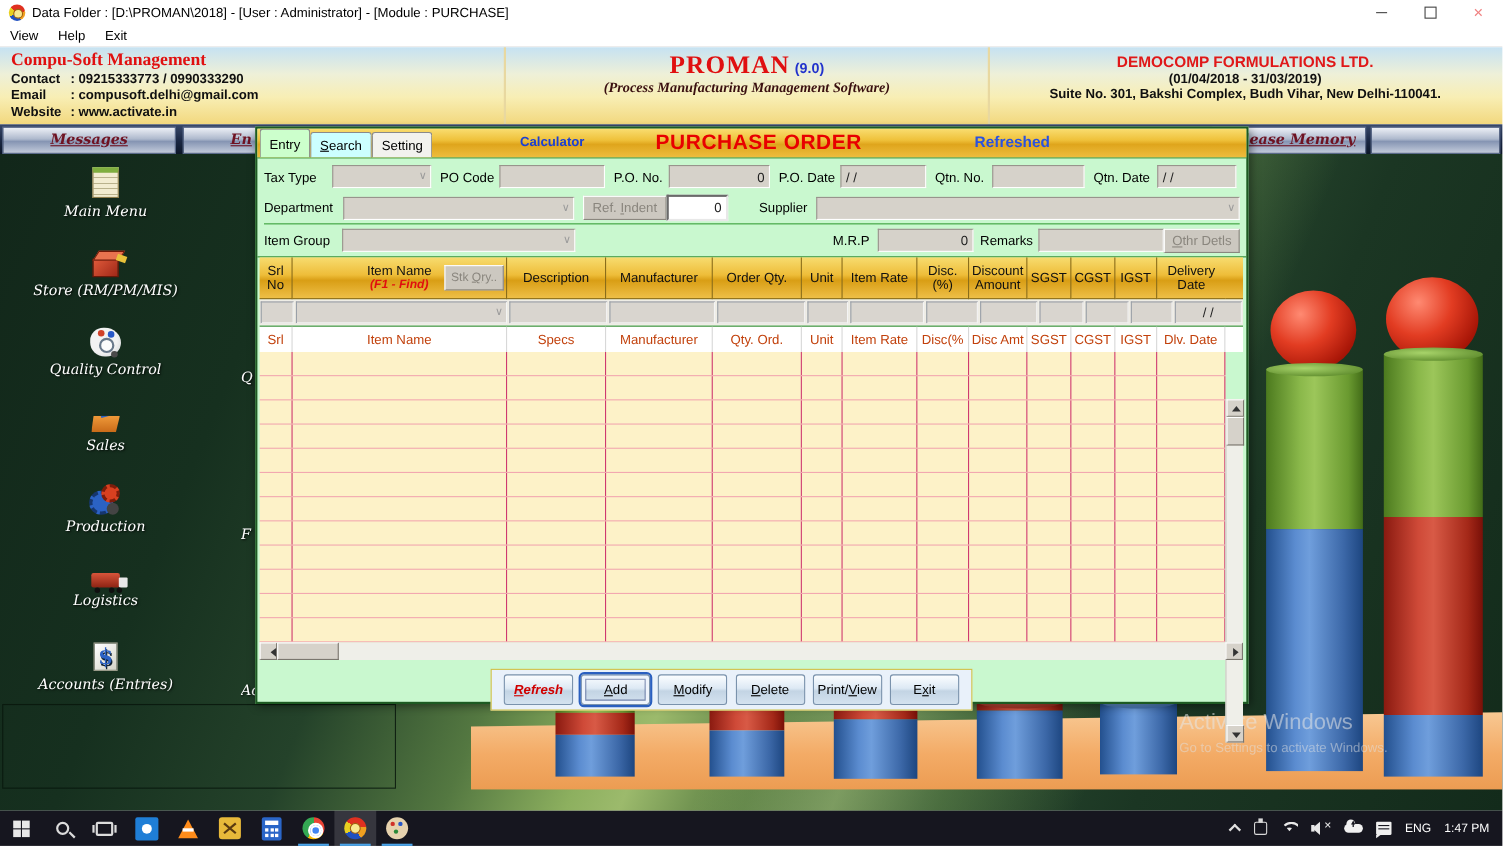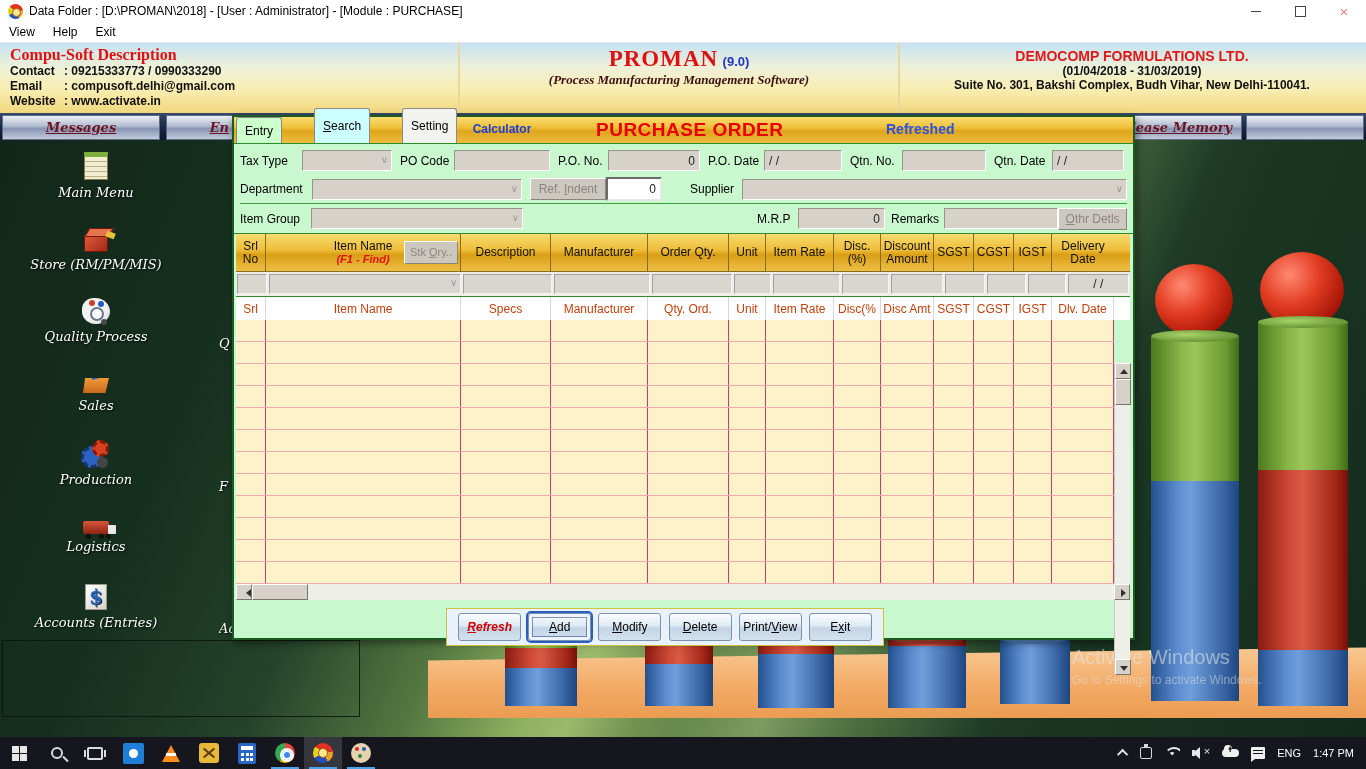--- a/index.html
+++ b/index.html
@@ -105,22 +105,22 @@
   .ic-truck::before { content:''; position:absolute; right:-7px; bottom:0; width:8px; height:9px; background:#e8e8e8; border-radius:1px; }
   .ic-truck::after { content:''; position:absolute; left:3px; bottom:-5px; width:5px; height:5px; border-radius:50%; background:#101010; box-shadow:13px 0 0 #101010,20px 0 0 #101010; }
   .ic-dollar { width:22px; height:26px; background:linear-gradient(135deg,#ffffff,#d4d4c8); border:1px solid #9a9a8a; }
   .ic-dollar::after { content:'$'; position:absolute; left:0; top:0; width:100%; font:bold 20px "DejaVu Serif",serif; color:#2b62c4; line-height:25px; text-shadow:1px 1px 0 #123; }
 
   
   #dialog { position:absolute; left:232px; top:115px; width:903px; height:525px; background:#c9f8cf;
     border:2px solid #1d5a22; box-shadow:2px 3px 8px rgba(0,0,0,0.45); }
   .dlg-tabs { position:relative; height:26px;
     background:linear-gradient(180deg,#f9dd70 0%,#efc13a 40%,#dfa51c 55%,#eebd3e 100%); display:flex; align-items:flex-end; }
-  .tab { height:35px; font-size:12px; color:#000; display:flex; align-items:center; justify-content:center;
-    border:1px solid #8a8a8a; border-bottom:none; border-radius:3px 3px 0 0; padding:0 8px;margin-left:32px; }
+  .tab { height:23px; font-size:12px; color:#000; display:flex; align-items:center; justify-content:center;
+    border:1px solid #8a8a8a; border-bottom:none; border-radius:3px 3px 0 0; padding:0 8px; }
   .tab-entry { background:#ccffcc; height:26px; margin-left:2px; }
   .tab-search { background:#ccffff; }
   .tab-setting { background:#f2f2ee; }
   .dlg-calc { position:absolute; left:208px; top:5px; width:120px; text-align:center; font-weight:bold; font-size:12px; color:#1a3fd4; }
   .dlg-title { position:absolute; left:362px; top:2px; font-weight:bold; font-size:19px; color:#e80000; letter-spacing:0.5px; }
   .dlg-status { position:absolute; left:652px; top:4px; font-weight:bold; font-size:14px; color:#2a52e0; }
 
   .dlg-form { height:91px; border-top:1px solid #2e8b2e; border-bottom:1px solid #2e8b2e; padding:2px 6px 0 6px; font-size:12px; color:#000; }
   .f-row { height:29px; display:flex; align-items:center; }
   .f-row.sep { border-bottom:1px solid #3aa03a; }
@@ -250,21 +250,21 @@
   </div>
 
   <div id="menubar">
     <span class="menu-item">View</span>
     <span class="menu-item">Help</span>
     <span class="menu-item">Exit</span>
   </div>
 
   <div id="header">
     <div class="hd-sec hd-left">
-      <div class="hd-company-l">Compu-Soft Description</div>
+      <div class="hd-company-l">Compu-Soft Management</div>
       <div class="hd-row">
         <span class="lab">Contact</span><span>: 09215333773 / 0990333290</span>
       </div>
       <div class="hd-row">
         <span class="lab">Email</span><span>: compusoft.delhi@gmail.com</span>
       </div>
       <div class="hd-row">
         <span class="lab">Website</span><span>: www.activate.in</span>
       </div>
     </div>
@@ -355,21 +355,21 @@
     <div class="si" style="top:12px;">
       <div class="ic ic-notepad"></div>
       <div class="lbl">Main Menu</div>
     </div>
     <div class="si" style="top:85px;">
       <div class="ic ic-store"></div>
       <div class="lbl">Store (RM/PM/MIS)</div>
     </div>
     <div class="si" style="top:158px;">
       <div class="ic ic-quality"></div>
-      <div class="lbl">Quality Process</div>
+      <div class="lbl">Quality Control</div>
     </div>
     <div class="si" style="top:228px;">
       <div class="ic ic-cart"></div>
       <div class="lbl">Sales</div>
     </div>
     <div class="si" style="top:300px;">
       <div class="ic ic-gears"></div>
       <div class="lbl">Production</div>
     </div>
     <div class="si" style="top:372px;">

